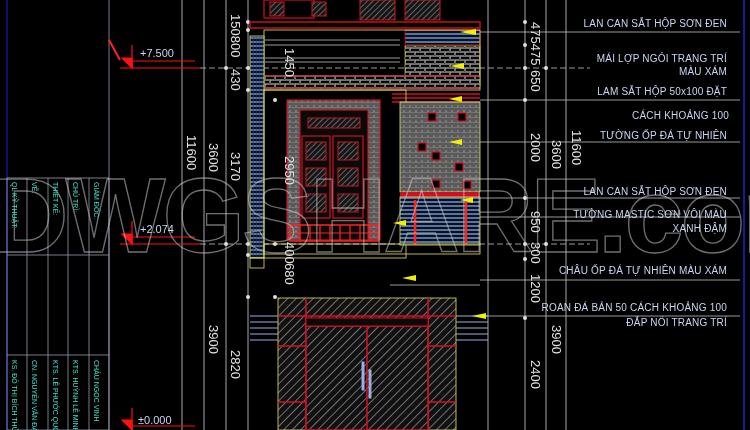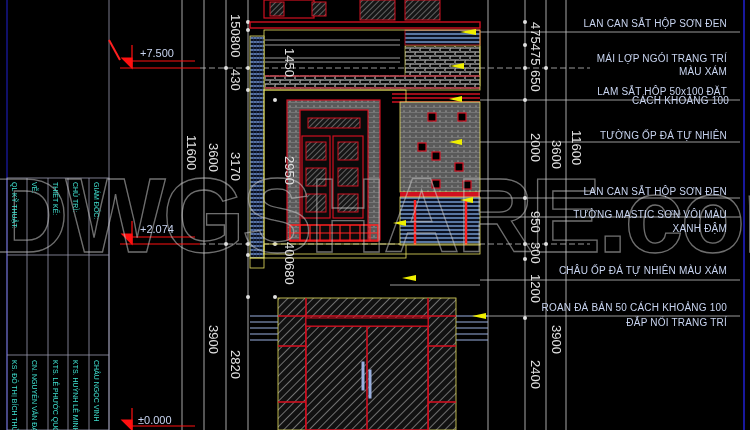--- a/index.html
+++ b/index.html
@@ -277,21 +277,21 @@
 <div class="dim" style="left:529px;top:133px;">2000</div>
 <div class="dim" style="left:529px;top:211px;">950</div>
 <div class="dim" style="left:529px;top:242px;">300</div>
 <div class="dim" style="left:529px;top:274px;">1200</div>
 <div class="dim" style="left:529px;top:360px;">2400</div>
 
 <div class="note" style="right:23px;top:18px;">LAN CAN SẮT HỘP SƠN ĐEN</div>
 <div class="note" style="right:23px;top:53px;">MÁI LỢP NGÓI TRANG TRÍ</div>
 <div class="note" style="right:23px;top:66px;padding-left:29px;">MÀU XÁM</div>
 <div class="note" style="right:23px;top:86px;">LAM SẮT HỘP 50x100 ĐẶT</div>
-<div class="note" style="right:21px;top:95px;">CÁCH KHOẢNG 100</div>
+<div class="note" style="right:21px;top:110px;">CÁCH KHOẢNG 100</div>
 <div class="note" style="right:23px;top:130px;">TƯỜNG ỐP ĐÁ TỰ NHIÊN</div>
 <div class="note" style="right:23px;top:186px;">LAN CAN SẮT HỘP SƠN ĐEN</div>
 <div class="note" style="right:23px;top:209px;">TƯỜNG MASTIC SƠN VÔI MÀU</div>
 <div class="note" style="right:23px;top:223px;text-align:center;">XANH ĐẬM</div>
 <div class="note" style="right:23px;top:265px;">CHÂU ỐP ĐÁ TỰ NHIÊN MÀU XÁM</div>
 <div class="note" style="right:23px;top:302px;">ROAN ĐÁ BẢN 50 CÁCH KHOẢNG 100</div>
 <div class="note" style="right:23px;top:317px;">ĐẮP NỔI TRANG TRÍ</div>
 
 <div class="tb" style="left:93px;top:182px;">GIÁM ĐỐC:</div>
 <div class="tb" style="left:72px;top:182px;">CHỦ TRÌ:</div>

